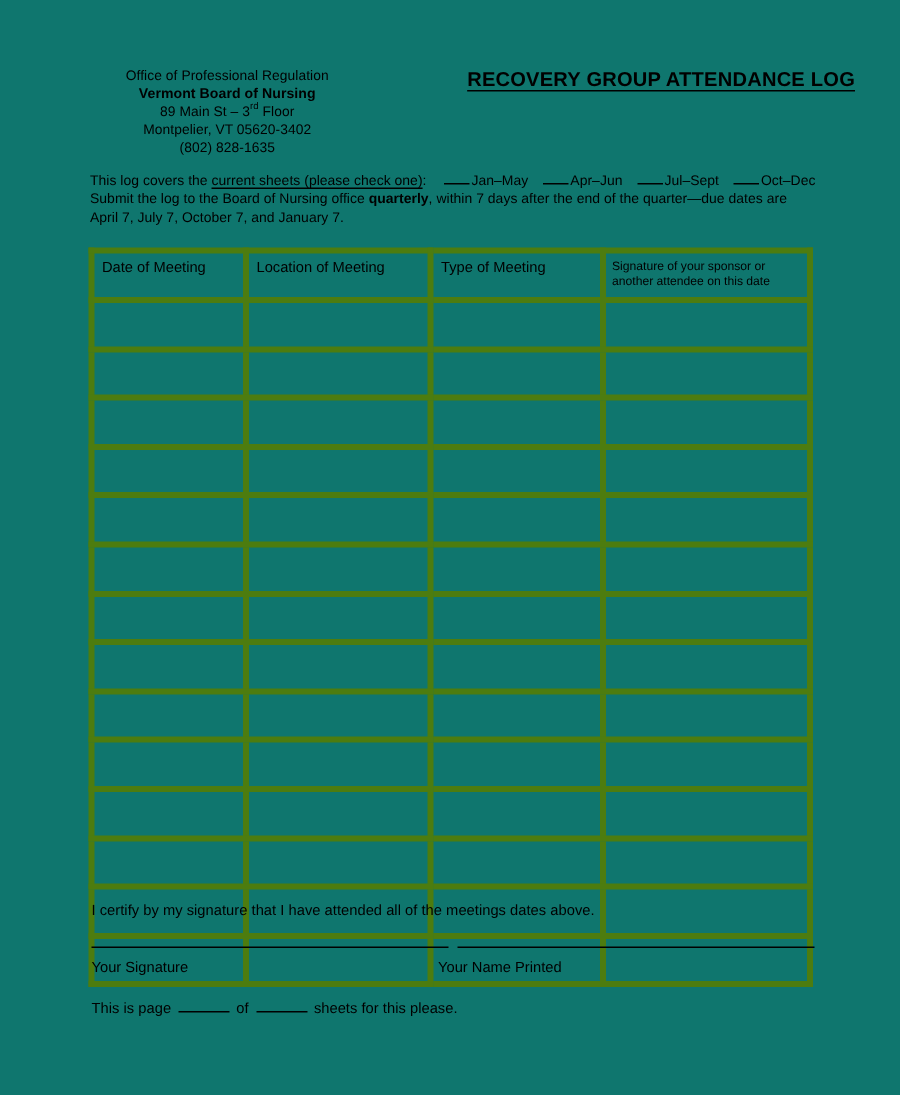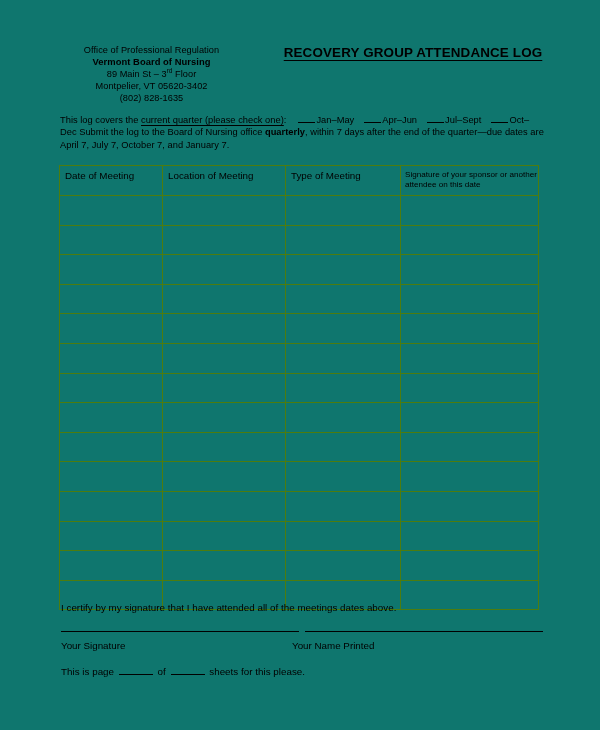--- a/index.html
+++ b/index.html
@@ -42,24 +42,24 @@
     font-weight: bold;
     font-size: 9.4px;
   }
   .agency-address sup {
     font-size: 6.4px;
     vertical-align: super;
     line-height: 0;
   }
   .doc-title {
     position: absolute;
-    left: 268px;
+    left: 280px;
     top: 1px;
     width: 290px;
-    text-align: center;
+    text-align: right;
     font-size: 13.4px;
     font-weight: bold;
     letter-spacing: 0.15px;
     text-decoration: underline;
     text-underline-offset: 2.5px;
   }
 
   
   .instructions {
     position: absolute;
@@ -86,21 +86,21 @@
   .log-table {
     position: absolute;
     left: 59px;
     top: 165px;
     width: 479px;
     border-collapse: collapse;
     table-layout: fixed;
   }
   .log-table th,
   .log-table td {
-    border: 1px solid #4d7c0f;
+    border: 4px solid #4d7c0f;
     padding: 0;
     vertical-align: top;
   }
   .log-table th {
     height: 25px;
     text-align: left;
     font-weight: normal;
     font-size: 9.8px;
     padding: 4px 0 0 5px;
     line-height: 11px;
@@ -183,21 +183,21 @@
       <div class="line-bold">Vermont Board of Nursing</div>
       <div><span>89 Main St – 3</span><sup>rd</sup><span> Floor</span></div>
       <div>Montpelier, VT 05620-3402</div>
       <div>(802) 828-1635</div>
     </div>
 
     <div class="doc-title">RECOVERY GROUP ATTENDANCE LOG</div>
   </div>
 
   <div class="instructions">
-    <span>This log covers the </span><span class="u">current quarter (please check one)</span><span>:</span><span class="q-blank first"></span><span>Jan–May</span><span class="q-blank"></span><span>Apr–Jun</span><span class="q-blank"></span><span>Jul–Sept</span><span class="q-blank"></span><span>Oct–Dec</span>
+    <span>This log covers the </span><span class="u">current sheets (please check one)</span><span>:</span><span class="q-blank first"></span><span>Jan–May</span><span class="q-blank"></span><span>Apr–Jun</span><span class="q-blank"></span><span>Jul–Sept</span><span class="q-blank"></span><span>Oct–Dec</span>
     <span>Submit the log to the Board of Nursing office </span><b>quarterly</b><span>, within 7 days after the end of the quarter—due dates are April 7, July 7, October 7, and January 7.</span>
   </div>
 
   <table class="log-table">
     <colgroup>
       <col class="c1">
         <col class="c2">
         <col class="c3">
         <col class="c4">
     </colgroup>

